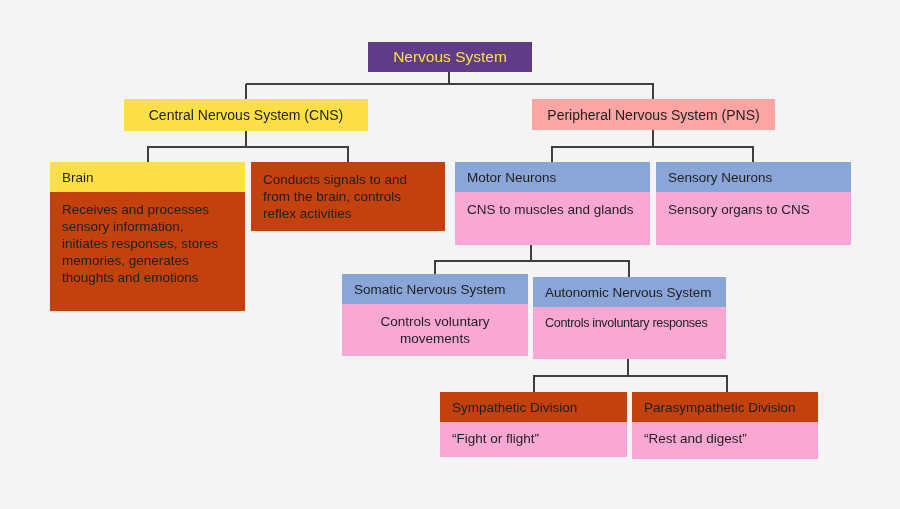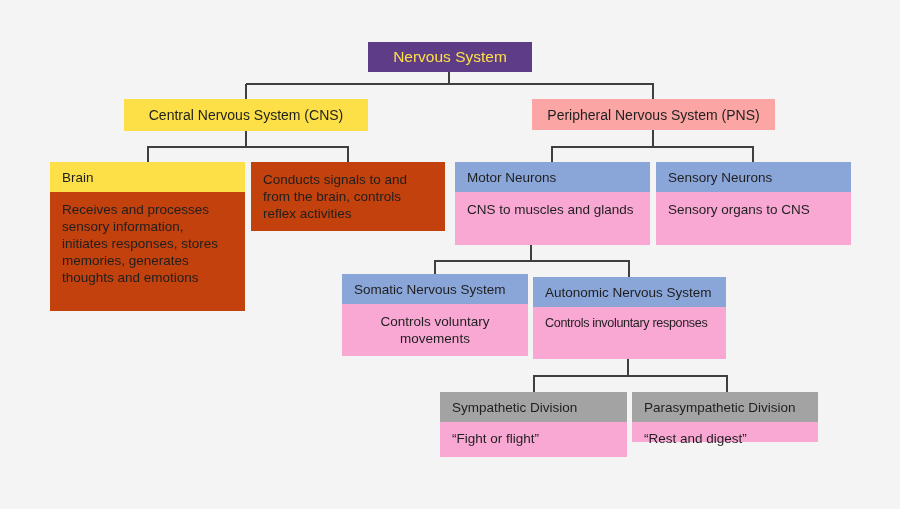--- a/index.html
+++ b/index.html
@@ -34,21 +34,21 @@
     padding:9px 12px 0 12px;
     font-size:13.5px;
     line-height:1.26;
   }
 
   .purple{background:#5e3c86;color:#fde047;}
   .red{background:#fde047;color:#1f1f1f;}
   .pink{background:#c2410c;}
   .blue-mid{background:#fca5a5;}
   .blue-light-hdr{background:#8aa5d8;}
-  .blue-dark{background:#a3a3a3;}
+  .blue-dark{background:#c2410c;}
   .blue-body{background:#f9a8d4;}
 
   #n-title{left:368px;top:42px;width:164px;height:30px;display:flex;align-items:center;justify-content:center;font-size:15.5px;}
   #n-cns{left:124px;top:99px;width:244px;height:32px;display:flex;align-items:center;justify-content:center;font-size:14px;}
   #n-pns{left:532px;top:99px;width:243px;height:31px;display:flex;align-items:center;justify-content:center;font-size:14px;}
 
   #n-brain{left:50px;top:162px;width:195px;}
   #n-brain .body{height:119px;}
   #n-spinal{left:251px;top:162px;width:194px;}
   #n-spinal .body{height:69px;}
@@ -58,21 +58,21 @@
   #n-sensory .body{height:53px;}
 
   #n-somatic{left:342px;top:274px;width:186px;}
   #n-somatic .body{height:52px;text-align:center;}
   #n-autonomic{left:533px;top:277px;width:193px;border-radius:15px;}
   #n-autonomic .body{height:52px;font-size:12.6px;letter-spacing:-0.35px;padding-right:2px;}
 
   #n-symp{left:440px;top:392px;width:187px;}
   #n-symp .body{height:35px;padding-top:8px;}
   #n-para{left:632px;top:392px;width:186px;}
-  #n-para .body{height:20px;padding-top:8px;}
+  #n-para .body{height:37px;padding-top:8px;}
 
   
   #l1-stem{left:448px;top:72px;height:12px;}
   #l1-h{left:246px;top:83px;width:408px;}
   #l1-d1{left:245px;top:84px;height:16px;}
   #l1-d2{left:652px;top:84px;height:16px;}
 
   #l2a-stem{left:245px;top:131px;height:16px;}
   #l2a-h{left:147px;top:146px;width:202px;}
   #l2a-d1{left:147px;top:147px;height:16px;}

